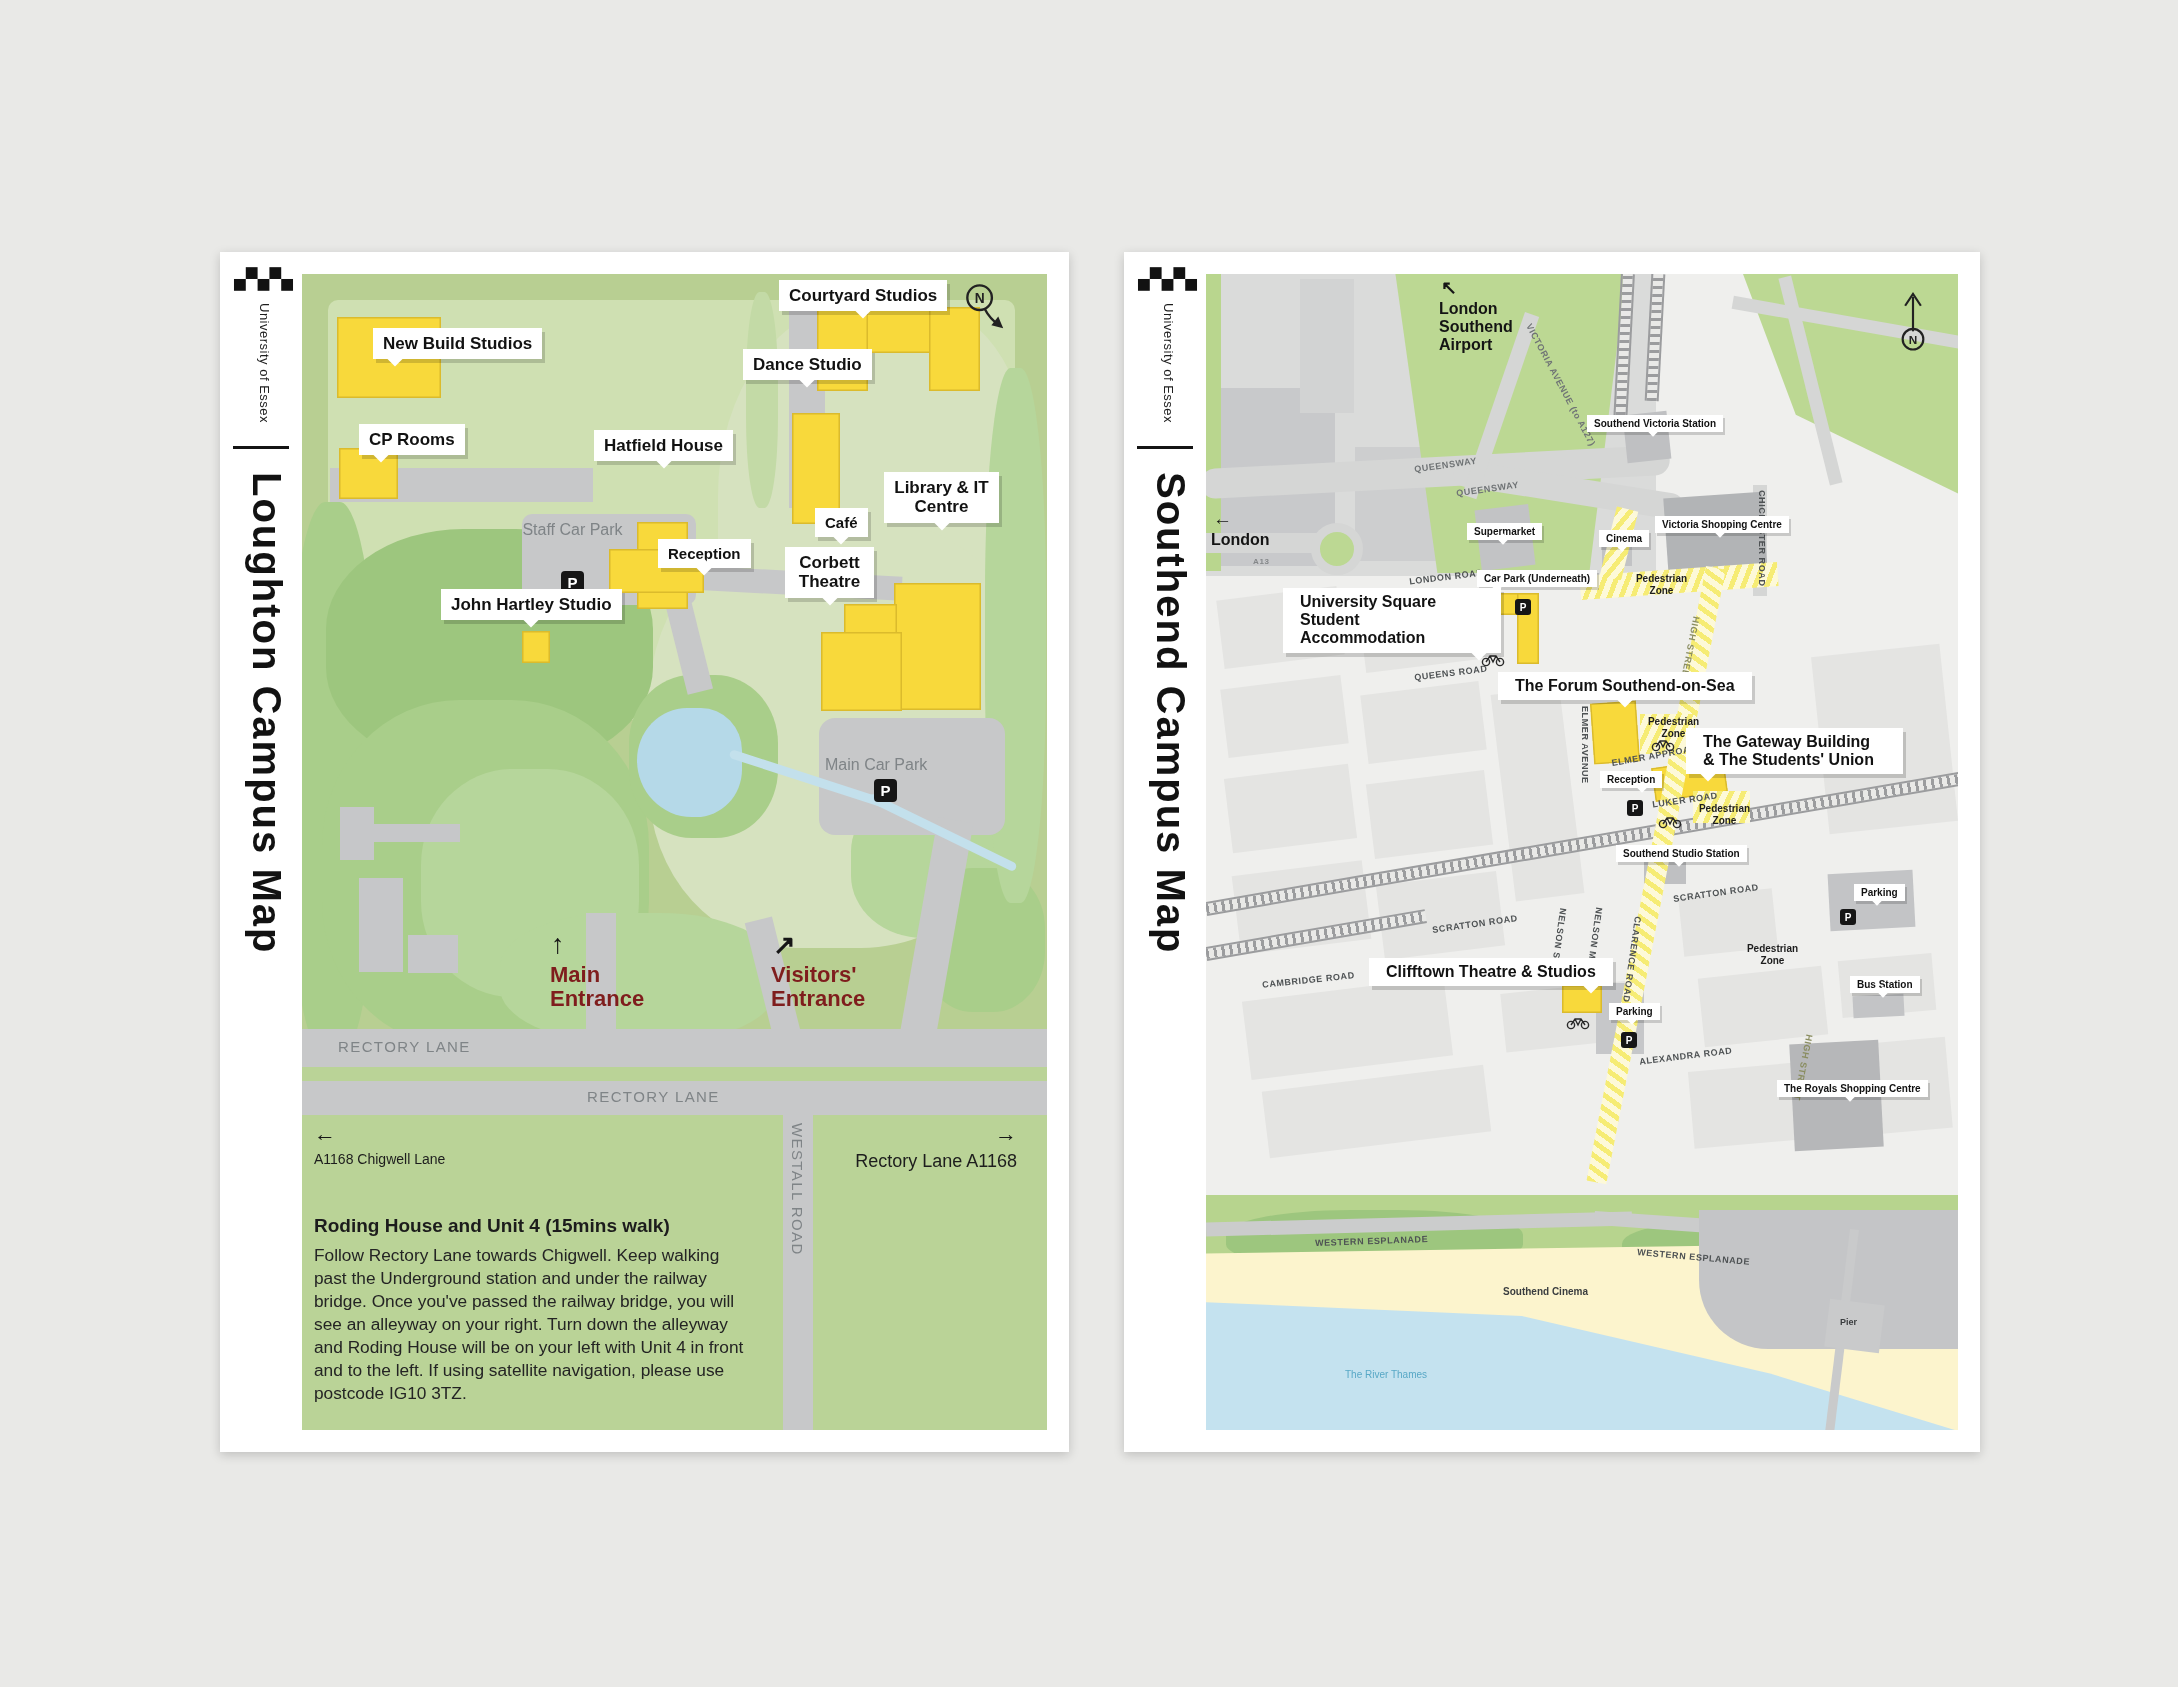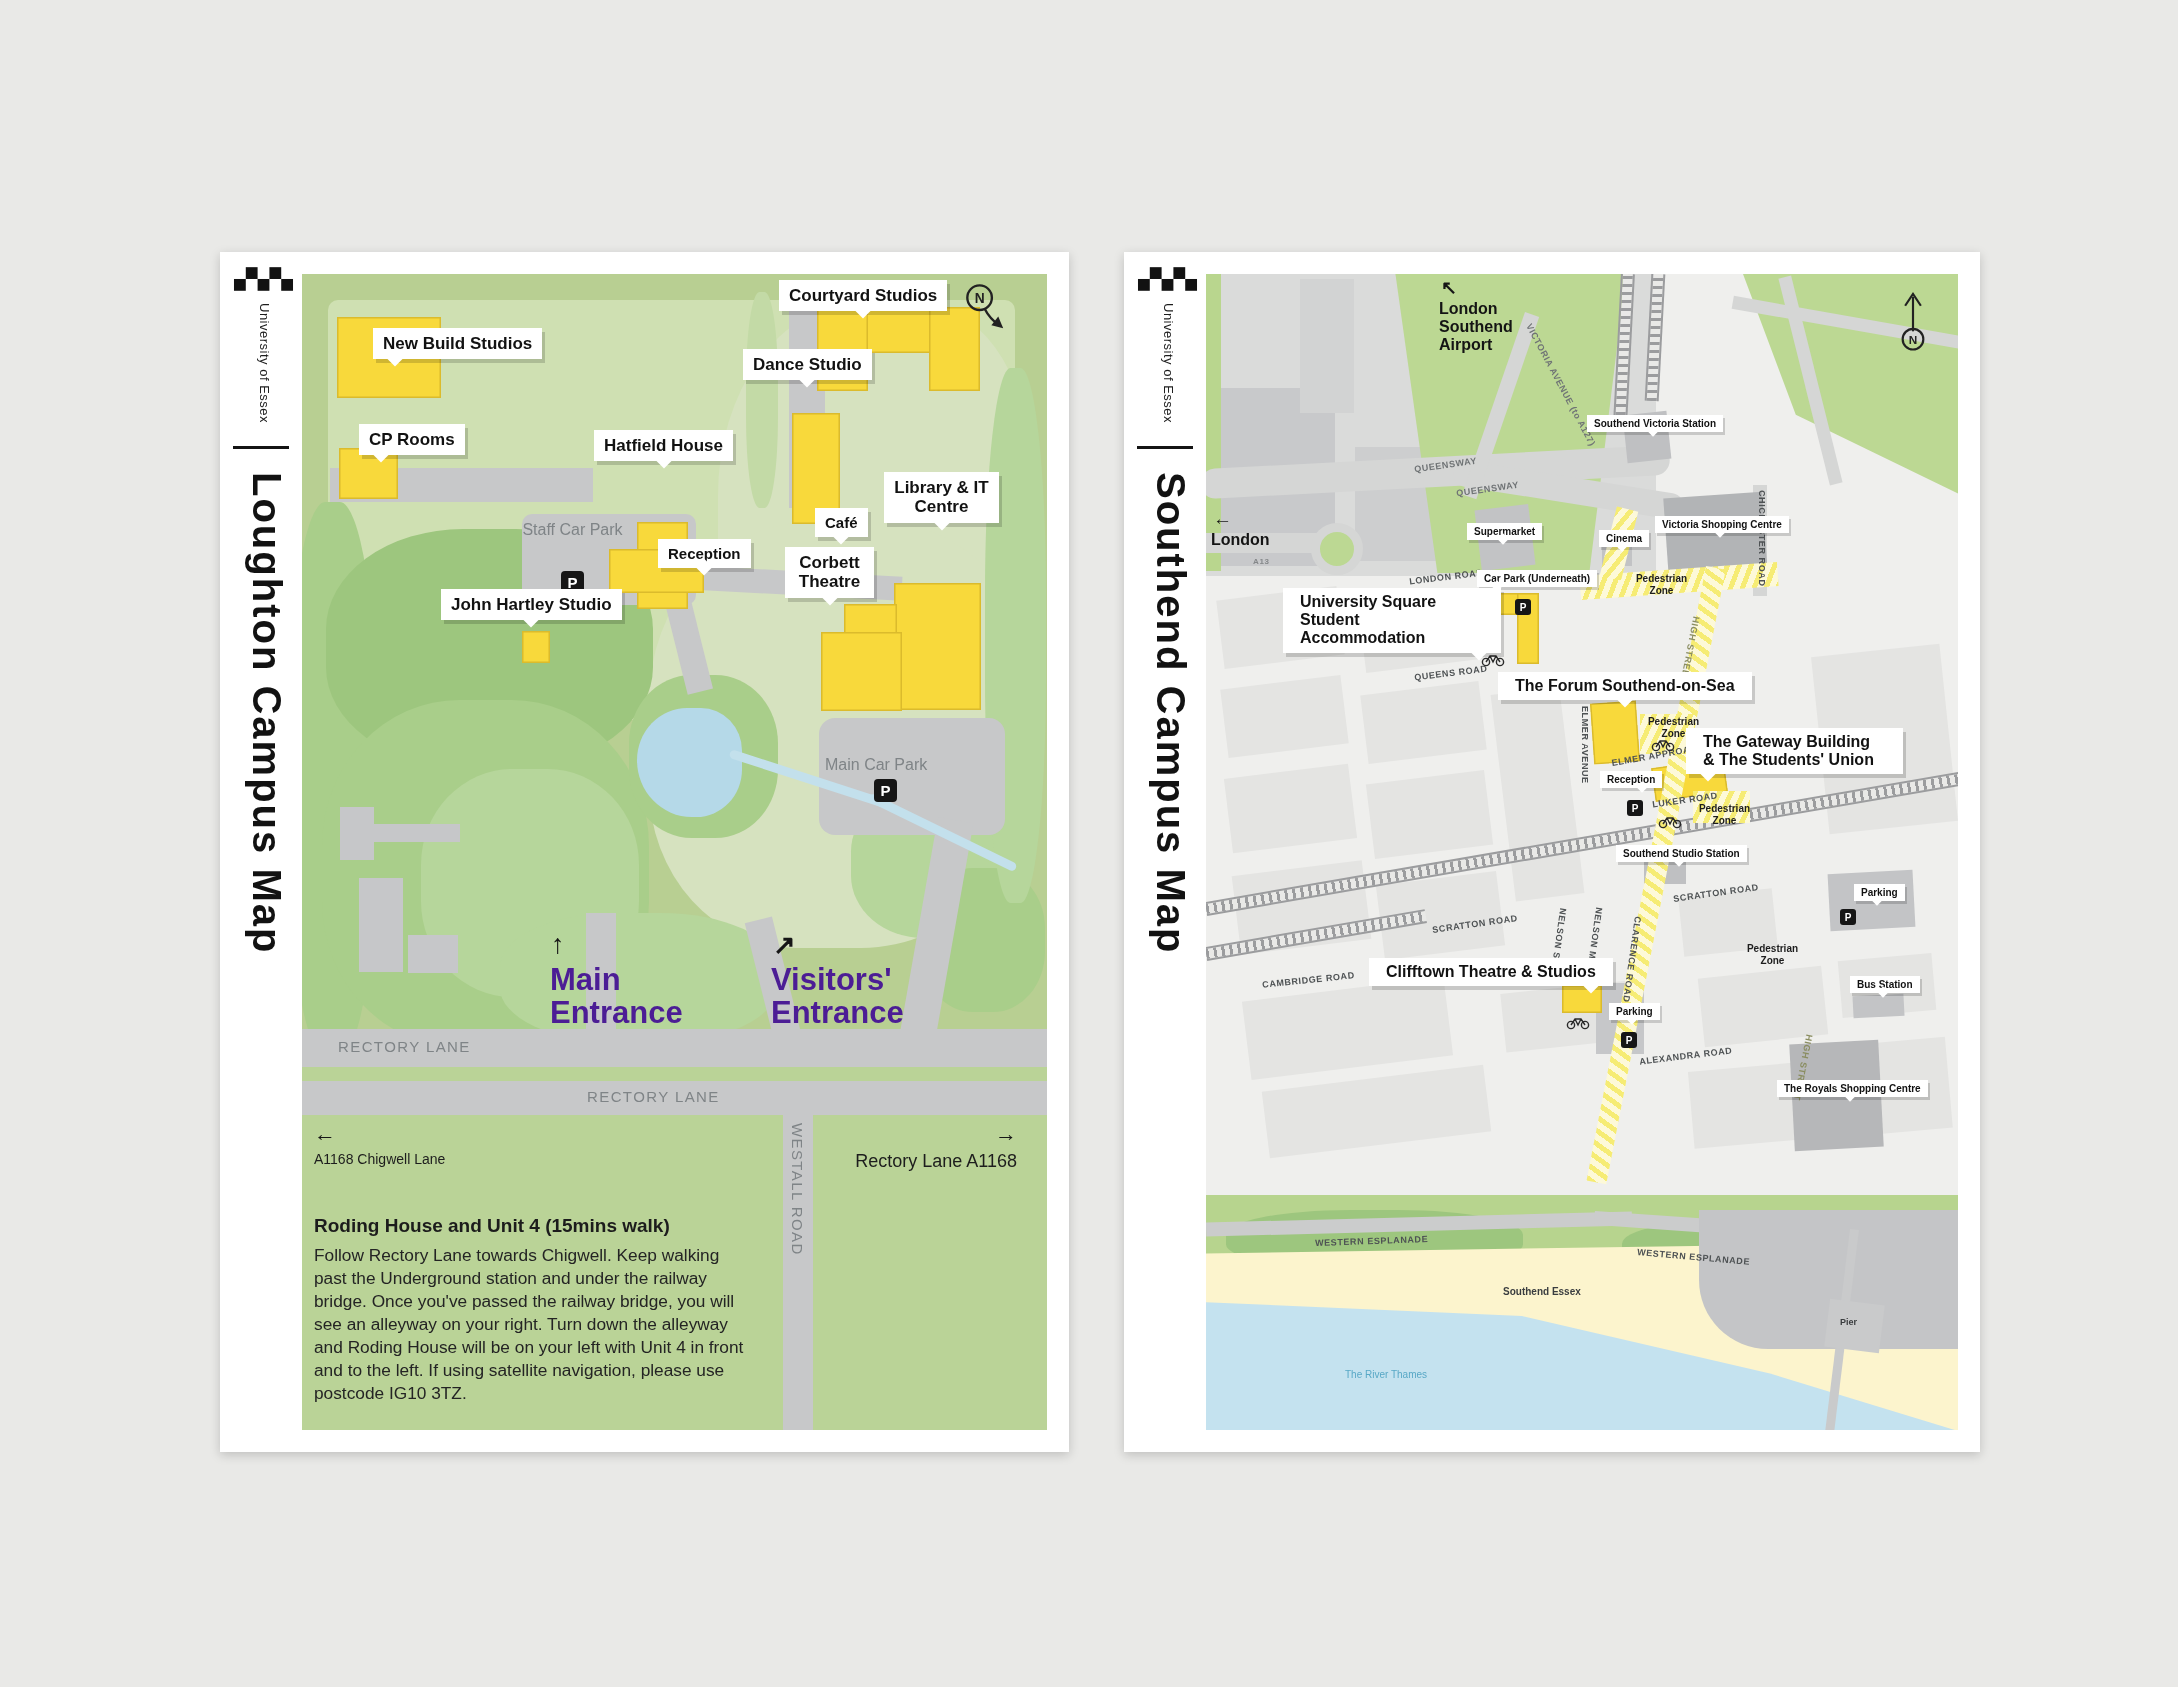--- a/index.html
+++ b/index.html
@@ -32,21 +32,21 @@
   .co.tr::after{left:auto;right:16px;}
   .co.sm{font-size:10px;padding:3px 7px;box-shadow:2px 3px 0 rgba(0,0,0,.16);}
   .co.sm::after{width:8px;height:8px;bottom:-3px;}
   .co.md{font-size:16px;padding:5px 17px;}
   .co.w{white-space:normal;}
   .cc{text-align:center;}
   
   .rl{position:absolute;color:#7f8487;font-size:15px;letter-spacing:1.4px;white-space:nowrap;z-index:12;}
   .rr{position:absolute;color:#4e5254;font-size:9px;font-weight:700;letter-spacing:0.6px;white-space:nowrap;z-index:12;}
   .gl{position:absolute;color:#7f8487;font-size:16px;line-height:1.2;z-index:12;}
-  .ent{position:absolute;font-weight:800;font-size:31px;line-height:1.07;color:#4c1d95;z-index:12;}
+  .ent{position:absolute;font-weight:800;font-size:22px;line-height:1.07;color:#7f1d1d;z-index:12;}
   .pl{position:absolute;font-weight:800;font-size:16px;line-height:1.12;color:#141414;z-index:12;}
   .arr{position:absolute;font-weight:800;color:#161616;z-index:12;}
   .pz{position:absolute;font-weight:700;font-size:10px;line-height:1.15;color:#1d1d1d;text-align:center;z-index:12;}
   .pb{position:absolute;background:#161616;color:#fff;font-weight:700;display:flex;align-items:center;justify-content:center;z-index:20;}
   .pb.lg{width:23px;height:23px;border-radius:4px;font-size:15px;}
   .pb.s{width:16px;height:16px;border-radius:3px;font-size:10px;}
   .v{writing-mode:vertical-rl;}
   .dirh{position:absolute;font-weight:700;font-size:19px;color:#1c1c1c;z-index:12;}
   .dirb{position:absolute;font-size:17.3px;line-height:1.33;color:#242424;width:434px;white-space:normal;z-index:12;}
   
@@ -335,21 +335,21 @@
       <div class="co md tc" style="left:292px;top:398px;">The Forum Southend-on-Sea</div>
       <div class="co md w" style="left:480px;top:454px;width:183px;">The Gateway Building &amp; The Students' Union</div>
       <div class="co sm tr" style="left:394px;top:497px;">Reception</div>
       <div class="co sm tc" style="left:410px;top:571px;">Southend Studio Station</div>
       <div class="co md tr" style="left:163px;top:684px;">Clifftown Theatre &amp; Studios</div>
       <div class="co sm tc" style="left:403px;top:729px;">Parking</div>
       <div class="co sm tc" style="left:648px;top:610px;">Parking</div>
       <div class="co sm tc" style="left:644px;top:702px;">Bus Station</div>
       <div class="co sm tc" style="left:571px;top:806px;">The Royals Shopping Centre</div>
 
-      <div class="a" style="left:297px;top:1012px;font-size:10px;font-weight:600;color:#3a3d3f;z-index:12;">Southend Essex</div>
+      <div class="a" style="left:297px;top:1012px;font-size:10px;font-weight:600;color:#3a3d3f;z-index:12;">Southend Cinema</div>
       <div class="a" style="left:139px;top:1095px;font-size:10px;color:#58a8c6;z-index:12;">The River Thames</div>
       <div class="a" style="left:634px;top:1043px;font-size:9px;font-weight:600;color:#3a3d3f;z-index:12;">Pier</div>
 
       <svg class="ico" style="left:693px;top:16px;" width="28" height="61" viewBox="0 0 28 62">
         <line x1="14" y1="42" x2="14" y2="7" stroke="#222" stroke-width="2.2"></line>
         <polyline points="6,16 14,4 22,16" fill="none" stroke="#222" stroke-width="2.2"></polyline>
         <circle cx="14" cy="50" r="10.5" fill="none" stroke="#222" stroke-width="2.2"></circle>
         <text x="14" y="54.5" text-anchor="middle" font-size="12" font-weight="bold" fill="#222">N</text>
       </svg>
     </div>

